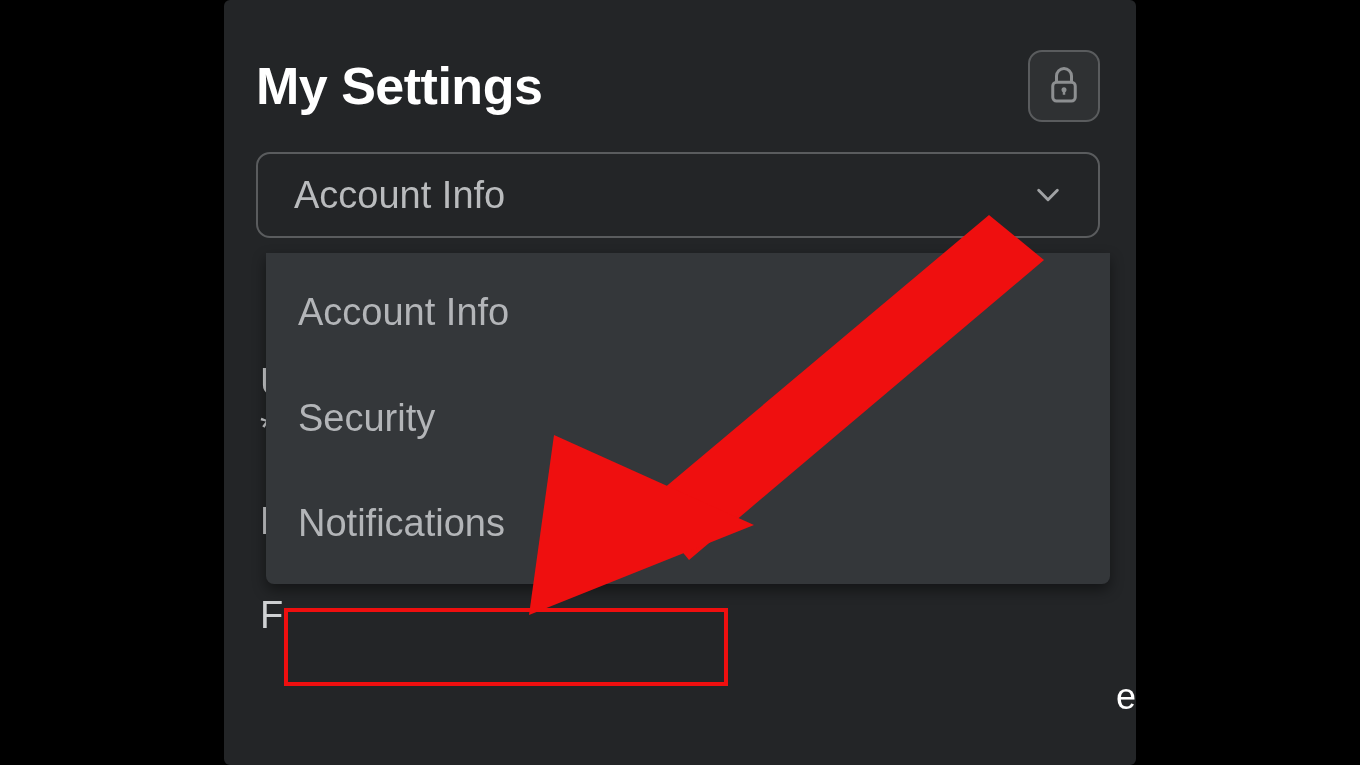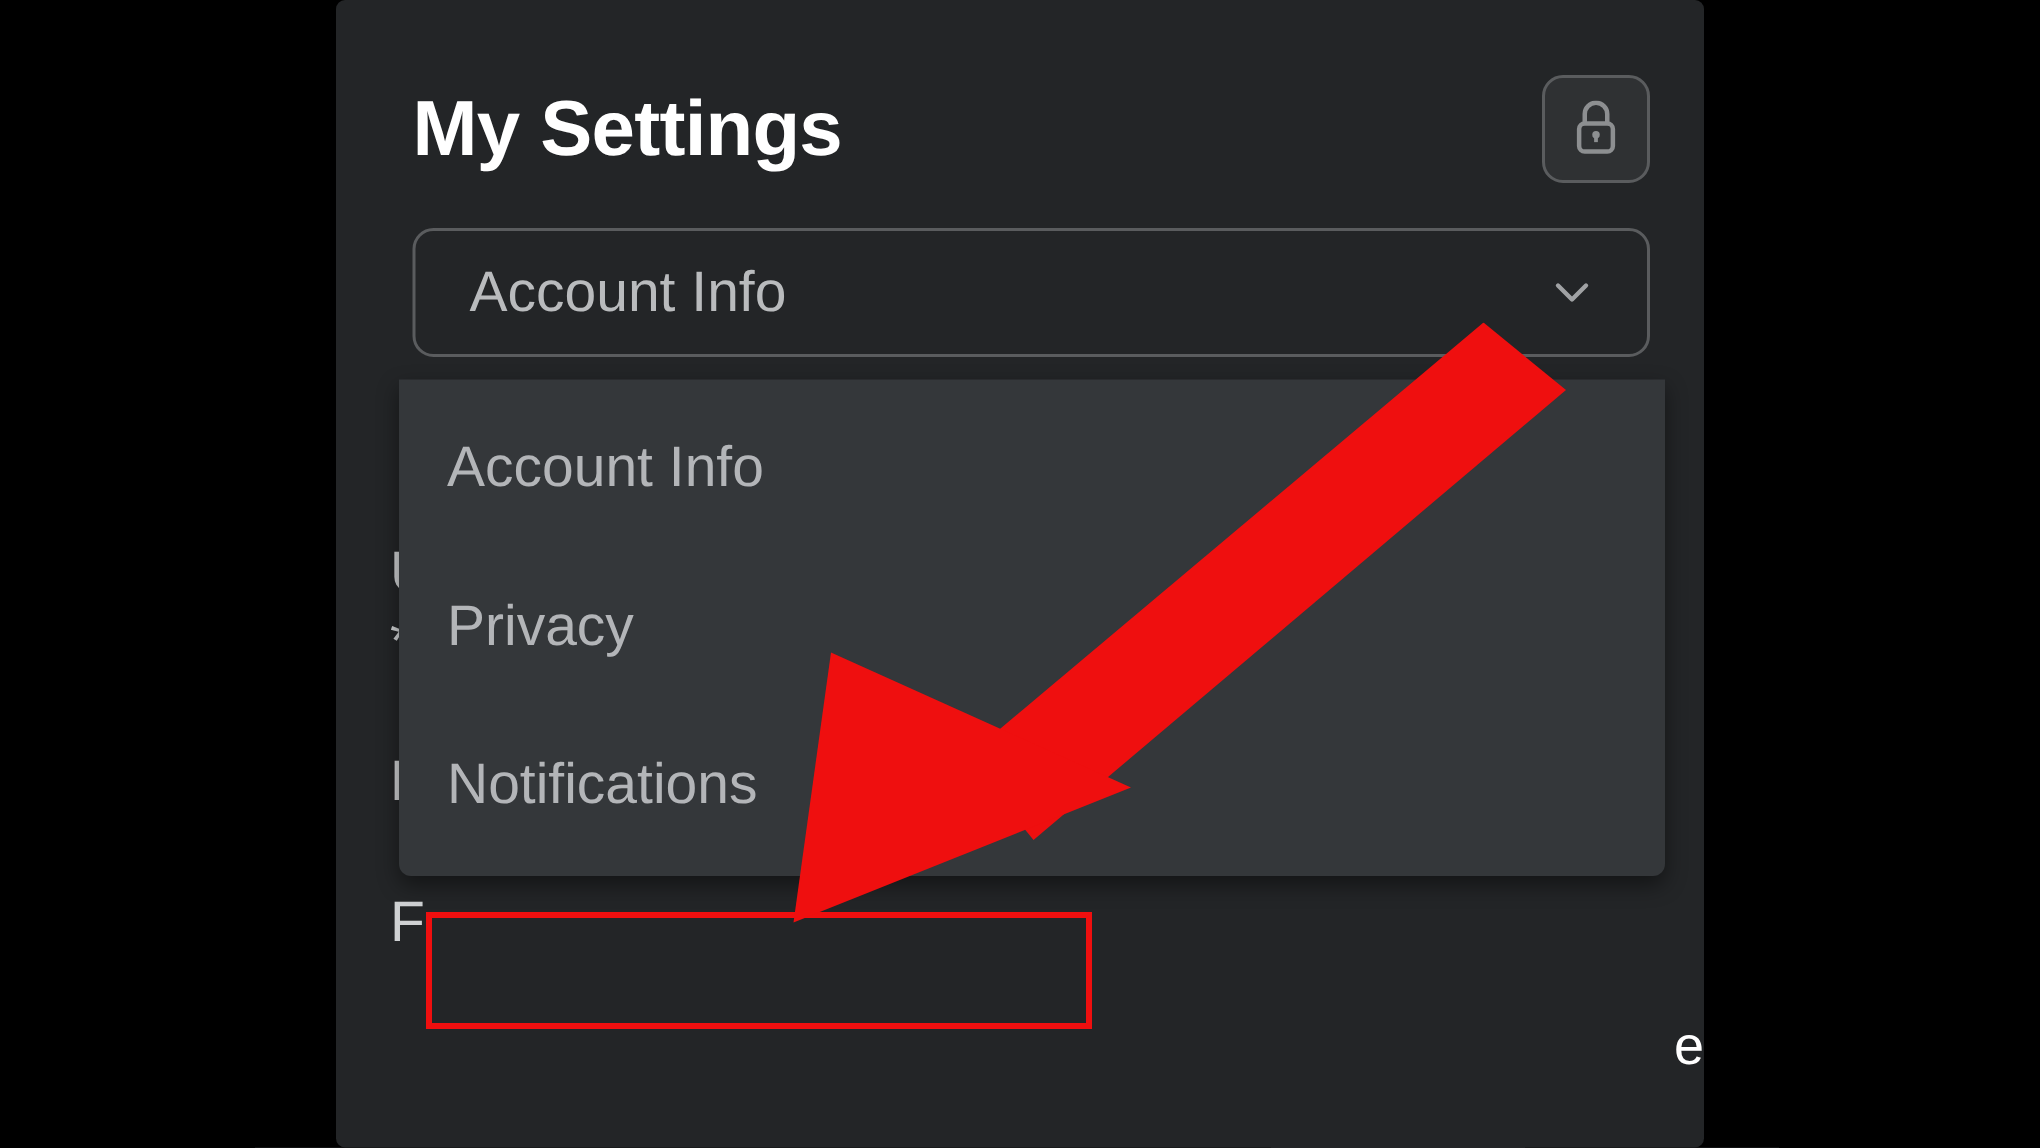--- a/index.html
+++ b/index.html
@@ -13,21 +13,21 @@
       background: #000000;
       font-family: -apple-system, BlinkMacSystemFont, "Segoe UI", Arial, sans-serif;
       display: flex;
       justify-content: center;
       overflow: hidden;
     }
     .panel {
       width: 912px;
       height: 765px;
       background: #232527;
-      padding: 50px 36px 0 51px;
+      padding: 50px 36px 0 32px;
       position: relative;
       border-radius: 6px;
     }
     .header-row {
       display: flex;
       justify-content: space-between;
       align-items: center;
       margin-bottom: 30px;
     }
     .page-title {
@@ -160,21 +160,21 @@
     <div class="bg-label">U</div>
     <div class="bg-label asterisk">*</div>
     <div class="bg-label">F</div>
     <div class="bg-label">F</div>
   </div>
 
   <span class="peek-e">e</span>
 
   <div class="dropdown-panel">
     <div class="dropdown-item">Account Info</div>
-    <div class="dropdown-item">Privacy</div>
+    <div class="dropdown-item">Security</div>
     <div class="dropdown-item">Notifications</div>
   </div>
 
   <div class="highlight-box" style="left:60px; top:608px; width:444px; height:78px;"></div>
 
   <svg class="arrow-overlay" style="left:260px; top:215px; width:560px; height:420px;" viewBox="0 0 560 420">
     <g fill="#ef0f0f">
 
       <polygon points="505,0 560,45 205,345 160,290"></polygon>
 

